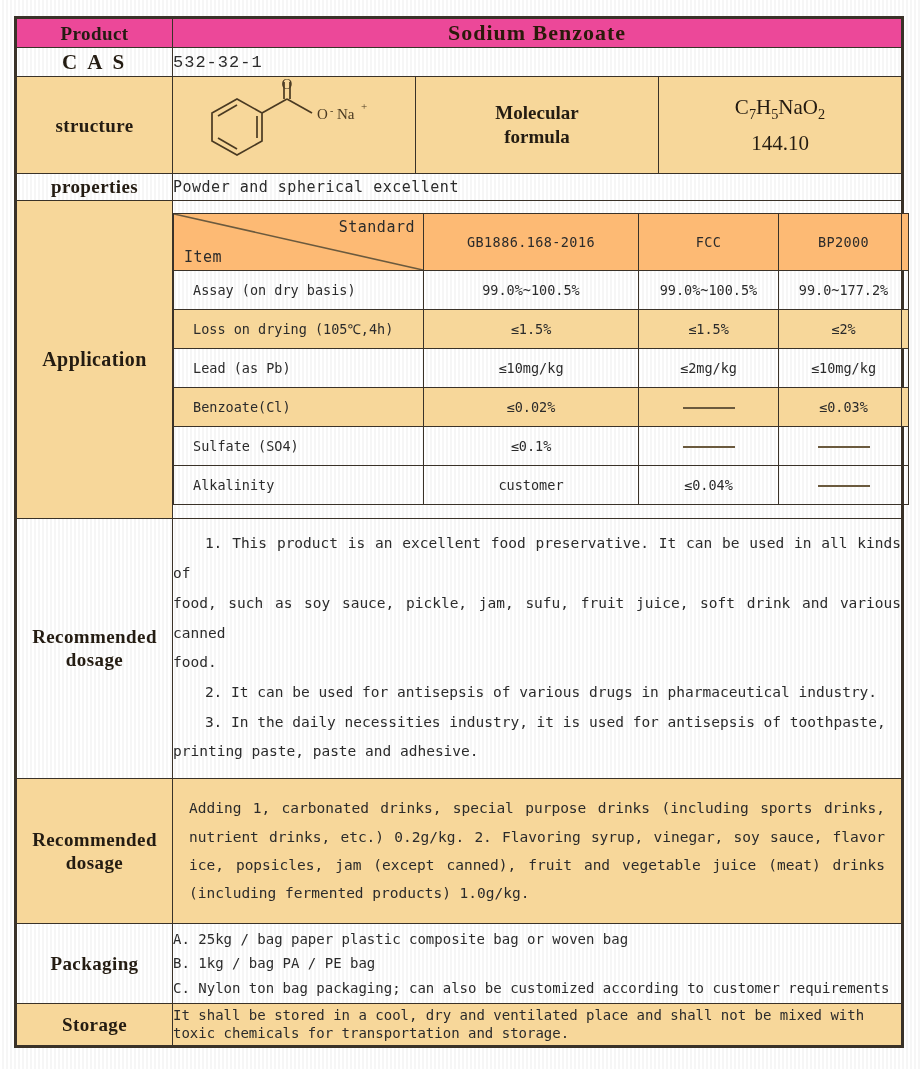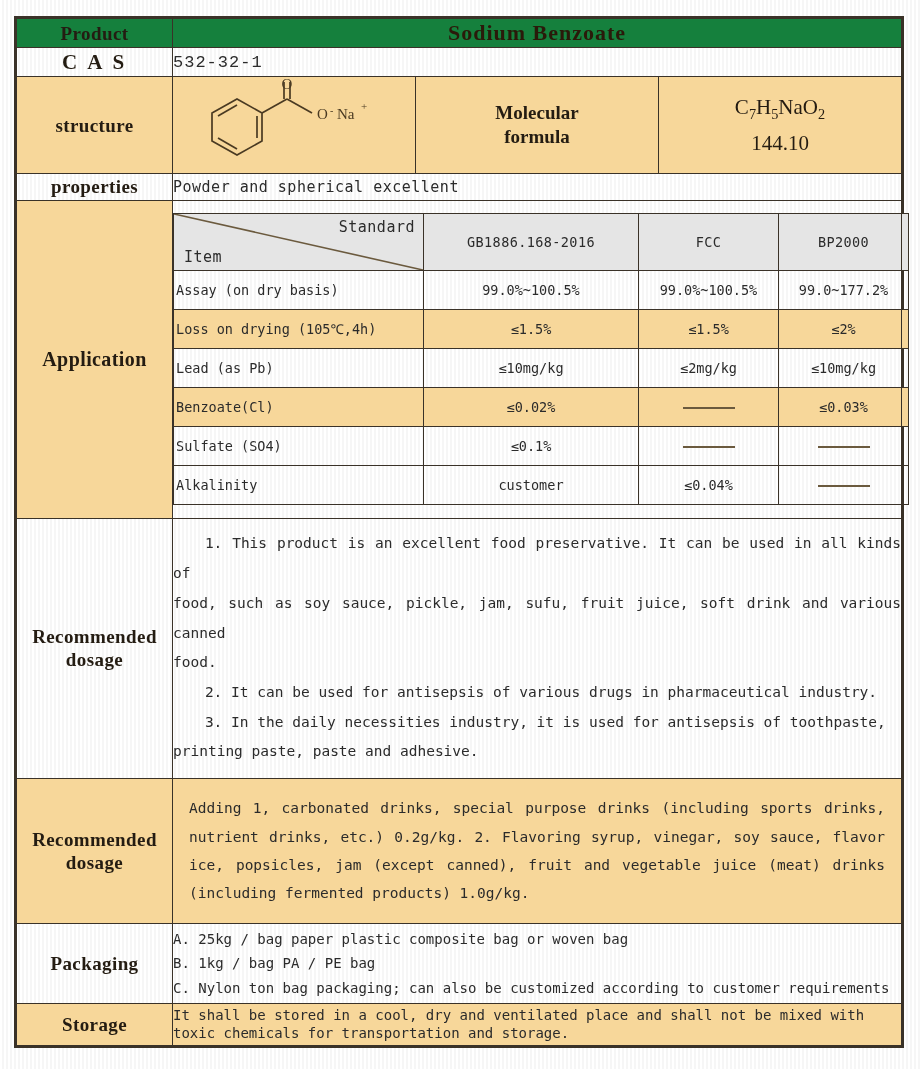--- a/index.html
+++ b/index.html
@@ -34,23 +34,23 @@
     height: 100%;
     border-collapse: collapse;
     table-layout: fixed;
   }
   table.main > tbody > tr > td {
     border: 1px solid #3a3228;
     vertical-align: middle;
     padding: 0;
   }
   
-  .fill-orange { background: #15803d; }
+  .fill-orange { background: #ec4899; }
   .fill-tan    { background: #F7D79A; }
-  .fill-tan2   { background: #e5e5e5; }
+  .fill-tan2   { background: #fdba74; }
   .fill-white  { background: transparent; }
 
   
   .lbl {
     width: 155px;
     text-align: center;
     font-weight: bold;
     color: #241c12;
     font-size: 19px;
     letter-spacing: 0.4px;
@@ -114,21 +114,21 @@
     table-layout: fixed;
   }
   table.spec td {
     border: 1px solid #3a3228;
     font-family: "DejaVu Sans Mono", monospace;
     font-size: 13.5px;
     color: #2b2b2b;
     height: 34px;
     padding: 2px 6px;
   }
-  table.spec td.item  { text-align: left; padding-left: 2px; }
+  table.spec td.item  { text-align: left; padding-left: 19px; }
   table.spec td.num   { text-align: center; }
   .c-item { width: 250px; }
   .c-gb   { width: 215px; }
   .c-fcc  { width: 140px; }
   .c-bp   { width: 130px; }
 
   .hdr-cell {
     position: relative;
     height: 56px !important;
     padding: 0 !important;

